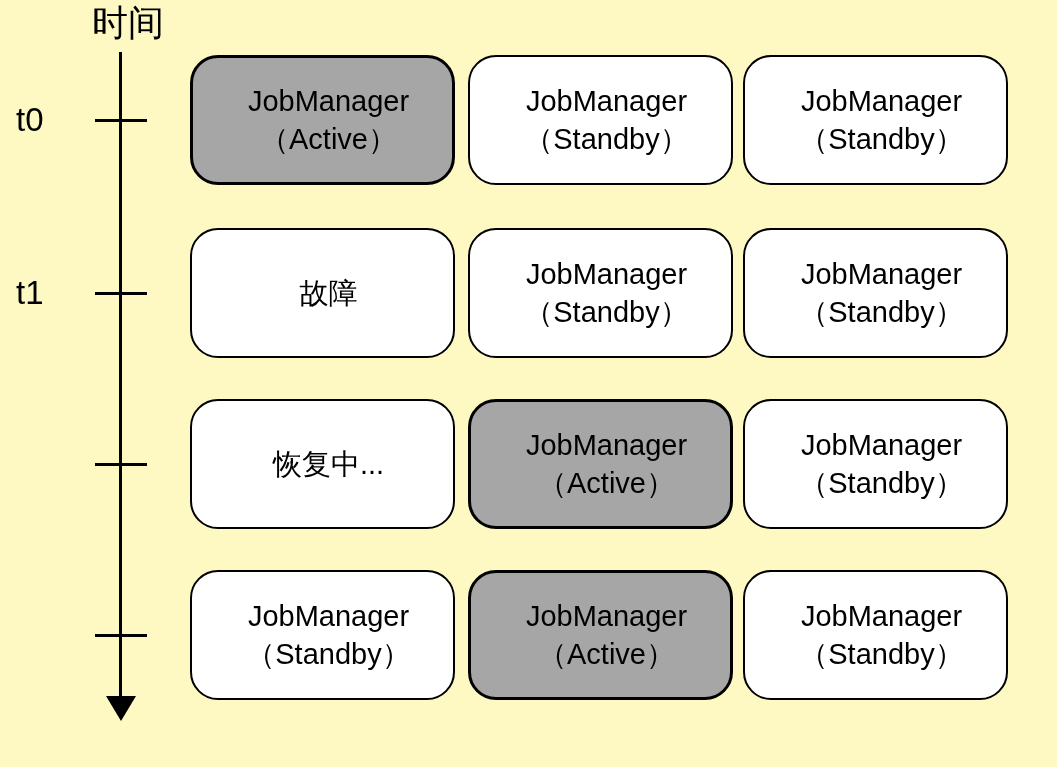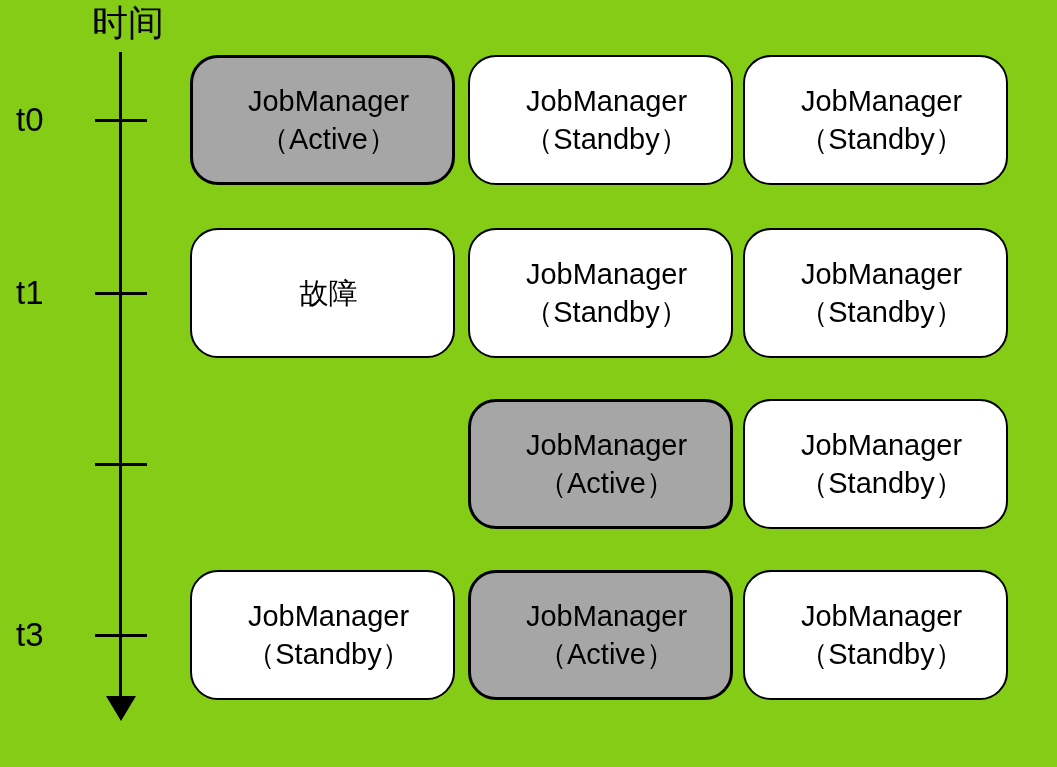--- a/index.html
+++ b/index.html
@@ -5,21 +5,21 @@
   html, body {
     margin: 0;
     padding: 0;
     background: #ffffff;
     font-family: "Liberation Sans", "DejaVu Sans", sans-serif;
   }
   .stage {
     position: relative;
     width: 1057px;
     height: 767px;
-    background: #84cc16;
+    background: #fef9c3;
     overflow: hidden;
     color: #000;
   }
 
   
   .axis-label {
     position: absolute;
     left: 92px;
     top: 2px;
     font-size: 36px;
@@ -108,21 +108,20 @@
 
   <div class="axis-label">时间</div>
   <div class="axis-line"></div>
   <div class="axis-arrowhead"></div>
 
   <div class="tick-label tl0">t0</div>
   <div class="tick-mark tm0"></div>
   <div class="tick-label tl1">t1</div>
   <div class="tick-mark tm1"></div>
   <div class="tick-mark tm2"></div>
-  <div class="tick-label tl3">t3</div>
   <div class="tick-mark tm3"></div>
 
   <div class="box r0 c0" data-state="active">
     <span>JobManager</span>
     <span>（Active）</span>
   </div>
   <div class="box r0 c1" data-state="normal">
     <span>JobManager</span>
     <span>（Standby）</span>
   </div>
@@ -137,20 +136,24 @@
   </div>
   <div class="box r1 c1" data-state="normal">
     <span>JobManager</span>
     <span>（Standby）</span>
   </div>
   <div class="box r1 c2" data-state="normal">
     <span>JobManager</span>
     <span>（Standby）</span>
   </div>
 
+  <div class="box r2 c0" data-state="normal">
+    <span>恢复中...</span>
+    <span></span>
+  </div>
   <div class="box r2 c1" data-state="active">
     <span>JobManager</span>
     <span>（Active）</span>
   </div>
   <div class="box r2 c2" data-state="normal">
     <span>JobManager</span>
     <span>（Standby）</span>
   </div>
 
   <div class="box r3 c0" data-state="normal">

